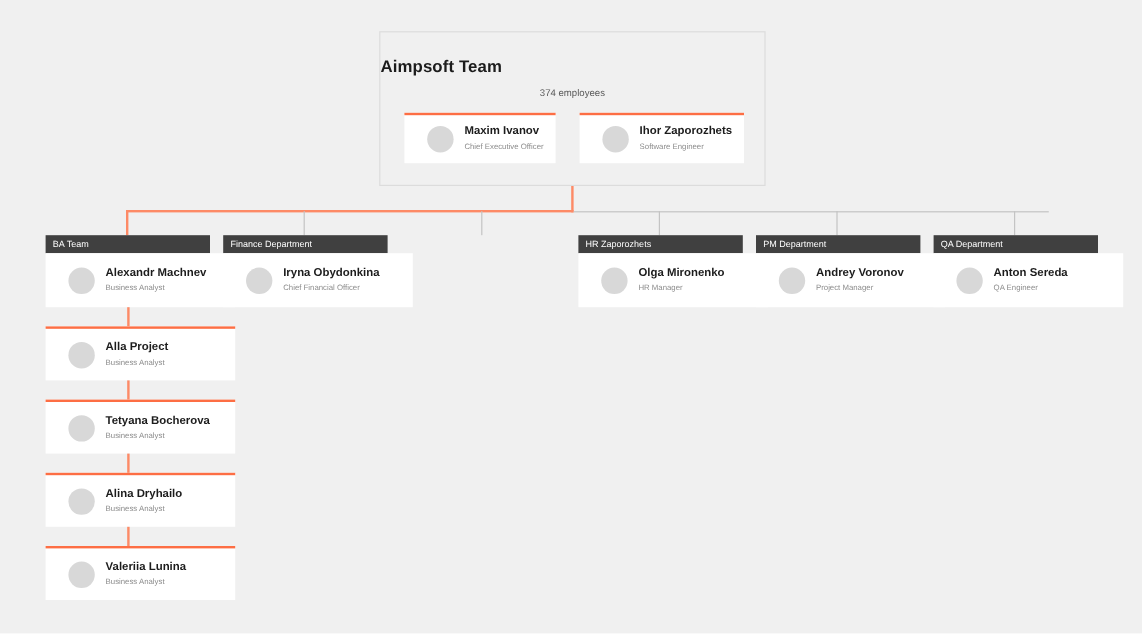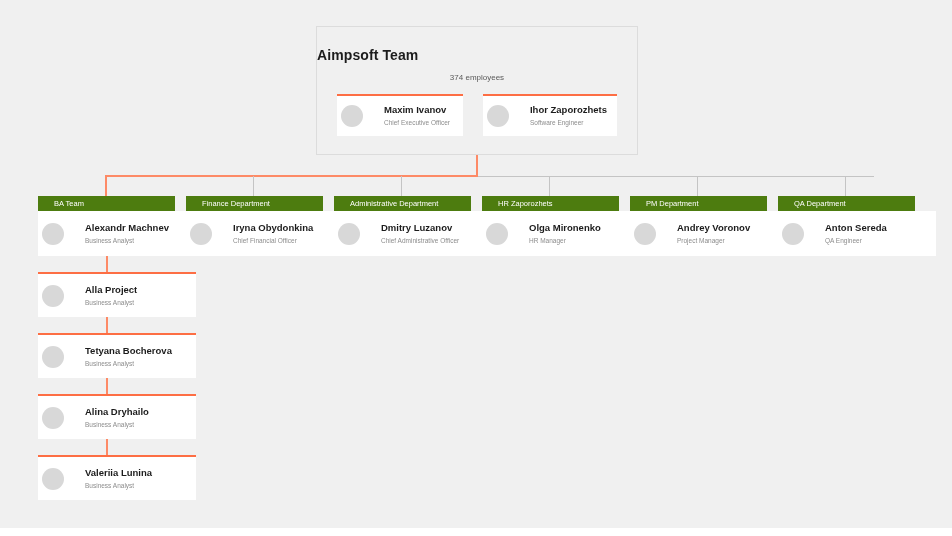--- a/index.html
+++ b/index.html
@@ -57,23 +57,22 @@
     margin: 12px 20px 0 20px;
   }
 
   
   .person-card {
     background: #ffffff;
     border-top: 2px solid #fd6e44;
     box-sizing: border-box;
     display: flex;
     align-items: center;
-    padding: 9px 10px 9px 4px;
+    padding: 9px 10px 9px 19px;
     height: 42px;
-    gap: 12px;
   }
   .root-cards .person-card {
     flex: 1 1 0;
     height: 42px;
   }
   .avatar {
     width: 22px;
     height: 22px;
     border-radius: 50%;
     background: #d8d8d8;
@@ -104,26 +103,26 @@
   .line.orange  { background: #fd8a66; }
   .line.grey    { background: #c4c4c4; }
 
   
   .dept {
     position: absolute;
     top: 196px;
     width: 137px;
   }
   .dept-header {
-    background: #4d7c0f;
+    background: #404040;
     color: #ffffff;
     font-size: 7.5px;
     height: 15px;
     line-height: 15px;
-    padding-left: 16px;
+    padding-left: 6px;
     box-sizing: border-box;
   }
   .dept .person-card {
     width: 158px;
     height: 45px;
     border-top: none;
   }
   .dept-stack .stack-card {
     position: relative;
   }
@@ -260,30 +259,20 @@
     <div class="dept-header">Finance Department</div>
     <div class="person-card">
       <div class="avatar"></div>
       <div class="person-text">
         <div class="person-name">Iryna Obydonkina</div>
         <div class="person-role">Chief Financial Officer</div>
       </div>
     </div>
   </div>
 
-  <div class="dept" style="left:334px;">
-    <div class="dept-header">Administrative Department</div>
-    <div class="person-card">
-      <div class="avatar"></div>
-      <div class="person-text">
-        <div class="person-name">Dmitry Luzanov</div>
-        <div class="person-role">Chief Administrative Officer</div>
-      </div>
-    </div>
-  </div>
 
   <div class="dept" style="left:482px;">
     <div class="dept-header">HR Zaporozhets</div>
     <div class="person-card">
       <div class="avatar"></div>
       <div class="person-text">
         <div class="person-name">Olga Mironenko</div>
         <div class="person-role">HR Manager</div>
       </div>
     </div>

